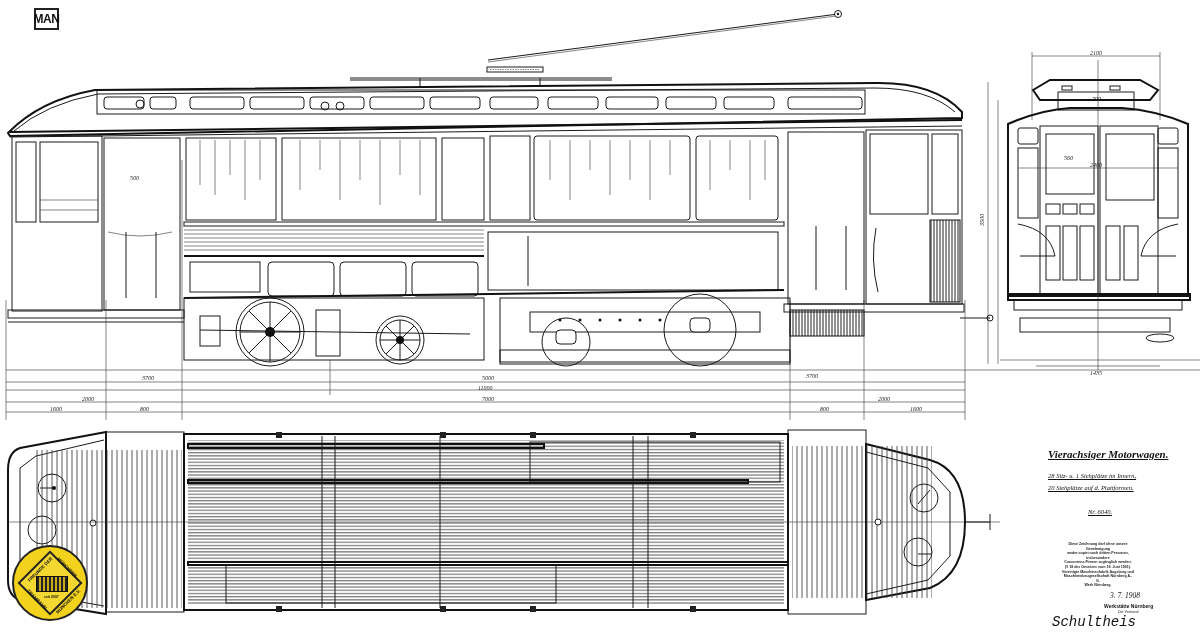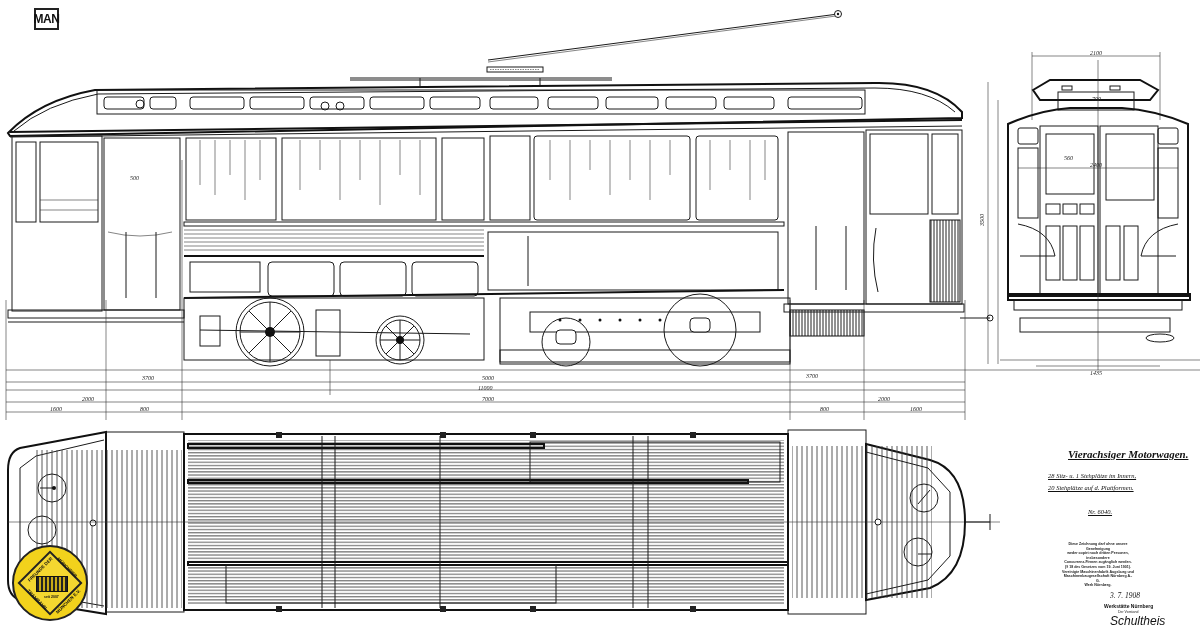--- a/index.html
+++ b/index.html
@@ -5,28 +5,28 @@
     html, body { margin: 0; padding: 0; background: #ffffff; }
     body { width: 1200px; height: 634px; overflow: hidden; position: relative; font-family: "Liberation Serif", serif; }
     #canvas { position: absolute; left: 0; top: 0; width: 1200px; height: 634px; }
     .ln { stroke: #1a1a1a; fill: none; stroke-width: 1; }
     .lt { stroke: #333; fill: none; stroke-width: 0.6; }
     .thick { stroke: #111; fill: none; stroke-width: 2; }
     .fillw { fill: #fff; stroke: #1a1a1a; stroke-width: 1; }
     .dimtxt { font-family: "Liberation Serif", serif; font-size: 6px; fill: #222; font-style: italic; }
     .logo-box { position: absolute; left: 34px; top: 8px; width: 25px; height: 22px; border: 2px solid #222; box-sizing: border-box; display: flex; align-items: center; justify-content: center; font-family: "Liberation Sans", sans-serif; font-size: 12px; font-weight: bold; letter-spacing: -0.5px; color: #111; }
     .title-block { position: absolute; left: 1048px; top: 448px; width: 140px; font-family: "Liberation Serif", serif; color: #111; }
-    .title-main { font-size: 11px; font-style: italic; font-weight: bold; text-decoration: underline; white-space: nowrap; margin-left: 20px; }
+    .title-main { font-size: 11px; font-style: italic; font-weight: bold; text-decoration: underline; white-space: nowrap; }
     .title-sub { font-size: 6.5px; font-style: italic; text-decoration: underline; margin-top: 10px; line-height: 12px; white-space: nowrap; }
     .title-num { font-size: 6.5px; font-style: italic; text-decoration: underline; margin-top: 14px; margin-left: 40px; }
     .note-block { position: absolute; left: 1062px; top: 542px; width: 72px; font-family: "Liberation Sans", sans-serif; font-size: 3.6px; line-height: 4.6px; text-align: center; font-weight: bold; color: #222; }
     .date { position: absolute; left: 1110px; top: 591px; font-family: "Liberation Serif", serif; font-style: italic; font-size: 7.5px; color: #111; }
     .firm { position: absolute; left: 1104px; top: 603px; font-family: "Liberation Sans", sans-serif; font-size: 5px; font-weight: bold; color: #111; }
     .firm-sub { position: absolute; left: 1118px; top: 610px; font-family: "Liberation Sans", sans-serif; font-size: 3.5px; color: #222; }
-    .signature { position: absolute; left: 1110px; top: 614px; font-family: Liberation Sans, sans-serif; font-style: italic; font-size: 12px; color: #111; }
+    .signature { position: absolute; left: 1052px; top: 614px; font-family: Liberation Mono, monospace; font-style: italic; font-size: 14px; color: #111; }
     .badge { position: absolute; left: 12px; top: 545px; width: 76px; height: 76px; border-radius: 50%; background: #f2d21c; border: 2px solid #222; box-sizing: border-box; overflow: hidden; }
     .badge .diamond { position: absolute; left: 13px; top: 13px; width: 46px; height: 46px; transform: rotate(45deg); border: 2px solid #222; box-sizing: border-box; background: #f4d730; }
     .badge .tram { position: absolute; left: 22px; top: 29px; width: 30px; height: 14px; background: repeating-linear-gradient(90deg, #222 0 2px, #c9a916 2px 4px); border: 1px solid #111; }
     .badge .txt { position: absolute; font-family: "Liberation Sans", sans-serif; font-size: 4.5px; font-weight: bold; color: #111; }
   </style>
 </head>
 <body>
 
 <svg id="canvas" viewBox="0 0 1200 634" xmlns="http://www.w3.org/2000/svg">
 

